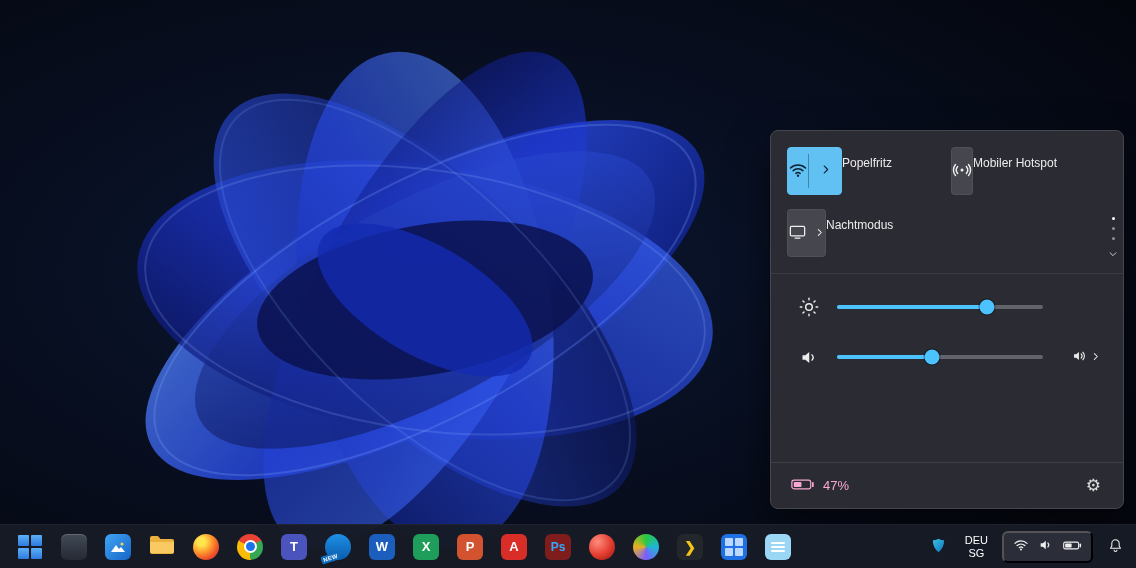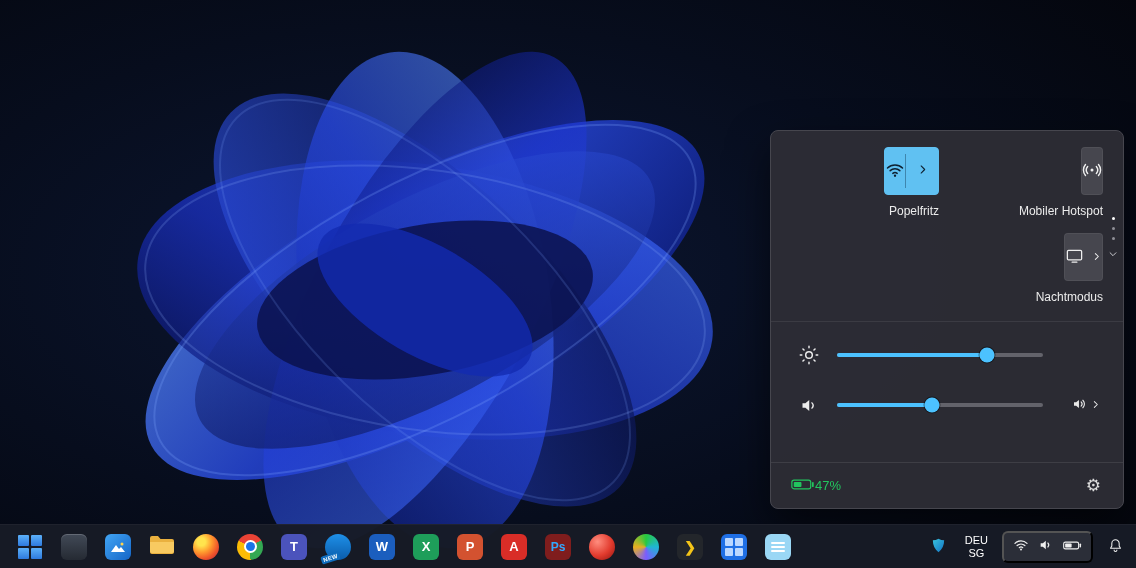--- a/index.html
+++ b/index.html
@@ -7,21 +7,21 @@
        font-family:"Liberation Sans","DejaVu Sans",sans-serif;
        -webkit-font-smoothing:antialiased;color:#f2f2f2;}
   .wallpaper{position:absolute;inset:0;z-index:0;}
 
   
   .qs-panel{position:absolute;top:130px;right:12px;width:352px;height:377px;z-index:5;
     background:rgba(44,44,53,0.97);border:1px solid #46464e;border-radius:8px;
     box-shadow:0 18px 42px rgba(0,0,0,.55);display:flex;flex-direction:column;}
   .qs-tiles{padding:16px 20px 0 16px;}
   .qs-row{display:flex;gap:12px;margin-bottom:14px;}
-  .qs-cell{flex:1;display:flex;flex-direction:column;align-items:flex-end;min-width:0;}
+  .qs-cell{flex:1;display:flex;flex-direction:row;align-items:flex-start;min-width:0;}
   .tile{display:flex;height:46px;border-radius:4px;background:#46464e;
         border:1px solid rgba(255,255,255,.055);overflow:hidden;}
   .tile.active{background:#60c1f2;border-color:#60c1f2;}
   .tile-main,.tile-arrow{background:none;border:0;color:#efefef;display:flex;
         align-items:center;justify-content:center;cursor:pointer;padding:0;}
   .tile-main{flex:1;gap:7px;}
   .tile-arrow{width:32px;}
   .tile.active .tile-main,.tile.active .tile-arrow{color:#0e2030;}
   .tile-div{width:1px;background:rgba(255,255,255,.16);margin:6px 0;}
   .tile.active .tile-div{background:rgba(0,25,50,.35);}
@@ -40,21 +40,21 @@
         background:#4cc2ff;border-radius:2px;}
   .slider .thumb{position:absolute;left:var(--pct,50%);top:50%;transform:translate(-50%,-50%);
         width:15px;height:15px;border-radius:50%;background:#4cc2ff;
         box-shadow:0 0 0 1px rgba(0,0,0,.45);}
   .slider-end{width:44px;flex:none;display:flex;justify-content:flex-end;}
   .output-btn{display:flex;align-items:center;gap:1px;background:none;border:0;
         color:#e8e8e8;cursor:pointer;padding:2px;}
 
   .qs-footer{margin-top:auto;height:45px;border-top:1px solid rgba(255,255,255,.09);
         display:flex;align-items:center;justify-content:space-between;padding:0 16px 0 20px;}
-  .battery-chip{display:flex;align-items:flex-start;gap:0;font-size:13px;color:#22c55e;}
+  .battery-chip{display:flex;align-items:flex-start;gap:8px;font-size:13px;color:#f9a8d4;}
   .gear-btn{background:none;border:0;color:#dcdcdc;font-size:17px;cursor:pointer;line-height:1;}
 
   
   .taskbar{position:absolute;left:0;right:0;bottom:0;height:44px;z-index:10;
         background:rgba(23,27,38,.97);border-top:1px solid rgba(255,255,255,.04);
         display:flex;align-items:center;padding:0 8px 0 12px;box-sizing:border-box;}
   .tb-left{display:flex;align-items:center;gap:8px;}
   .app-btn{width:36px;height:36px;border-radius:5px;display:flex;align-items:center;
         justify-content:center;position:relative;background:none;border:0;cursor:pointer;padding:0;}
   .sq{width:26px;height:26px;border-radius:6px;display:flex;align-items:center;

